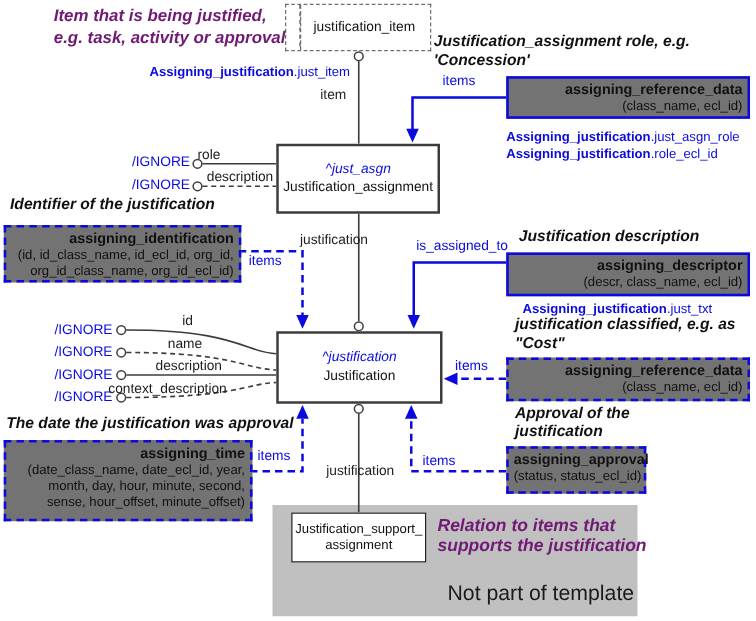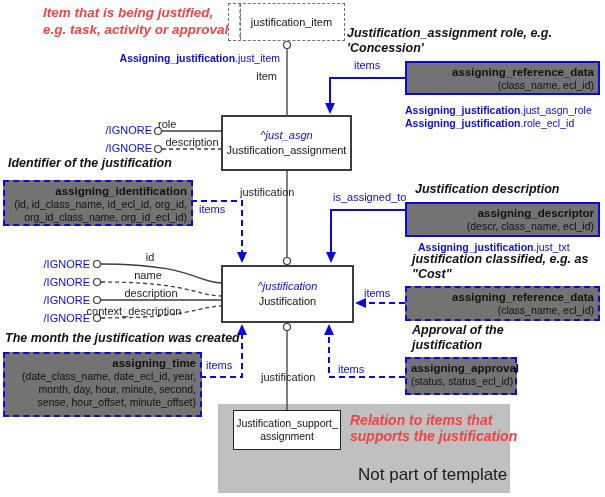--- a/index.html
+++ b/index.html
@@ -3,21 +3,21 @@
 <meta charset="utf-8">
 <style>
   html,body{margin:0;padding:0;background:#fff;}
   .canvas{
     position:relative;width:605px;height:497px;background:#fff;overflow:hidden;
     font-family:"Liberation Sans",sans-serif;color:#111;
   }
   svg{position:absolute;left:0;top:0;}
   
   .note{position:absolute;font-weight:bold;font-style:italic;font-size:12.5px;line-height:14.5px;color:#111;white-space:pre-line;}
-  .note.blue{color:#ef4444;font-size:13.5px;line-height:17px;}
+  .note.blue{color:#701a75;font-size:13.5px;line-height:17px;}
   
   .tmpl{position:absolute;box-sizing:border-box;background:#737373;border:2px solid #0a0ae0;padding:2px 4px;overflow:visible;text-align:right;}
   .tmpl.dashed{border-style:dashed;}
   .tmpl .t{font-weight:bold;font-size:11.5px;line-height:14px;white-space:nowrap;}
   .tmpl .p{font-size:10.5px;line-height:13px;white-space:pre;}
   
   .entity{position:absolute;box-sizing:border-box;border:2px solid #3c3c3c;background:#fff;
           display:flex;flex-direction:column;align-items:center;justify-content:center;text-align:center;}
   .entity .etag{font-style:italic;color:#0a0ae0;font-size:11px;line-height:15px;}
   .entity .ename{font-size:11px;line-height:15px;color:#111;white-space:pre-line;}
@@ -144,21 +144,21 @@
   </div>
 
   <div class="note blue" style="left:43px;top:4px;">Item that is being justified,
 e.g. task, activity or approval</div>
   <div class="note" style="left:347px;top:26px;">Justification_assignment role, e.g.
 'Concession'</div>
   <div class="note" style="left:8px;top:156px;">Identifier of the justification</div>
   <div class="note" style="left:415px;top:182px;">Justification description</div>
   <div class="note" style="left:412px;top:252px;">justification classified, e.g. as
 "Cost"</div>
-  <div class="note" style="left:5px;top:331px;">The month the justification was created</div>
+  <div class="note" style="left:5px;top:331px;">The date the justification was approval</div>
   <div class="note" style="left:412px;top:323px;">Approval of the
 justification</div>
   <div class="note blue" style="left:350px;top:413px;font-size:14px;line-height:15.5px;">Relation to items that
 supports the justification</div>
   <div class="bignote" style="left:358px;top:465px;">Not part of template</div>
 
   <div class="bindline" style="left:60px;top:52px;width:220px;text-align:right;">
     <span class="b">Assigning_justification</span><span>.just_item</span>
   </div>
   <div class="bindline" style="left:405px;top:104px;">

